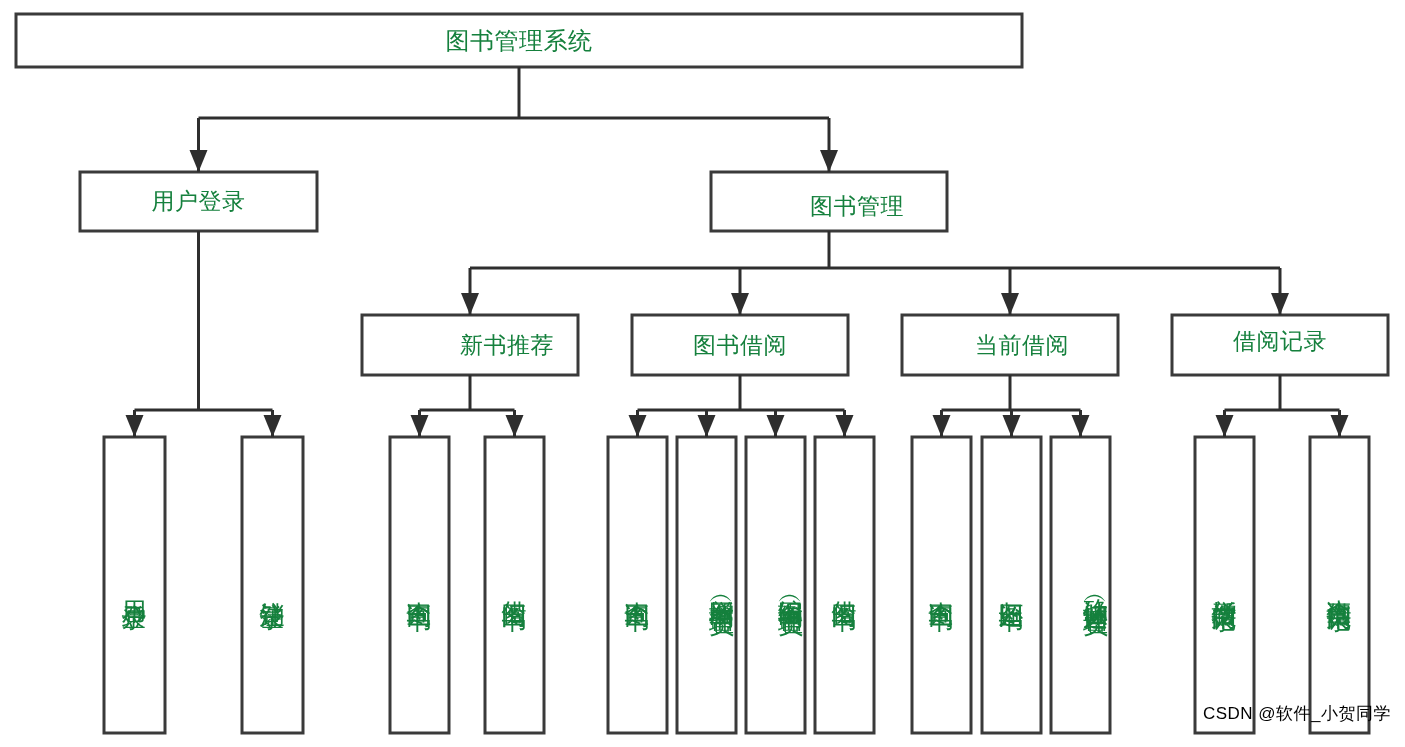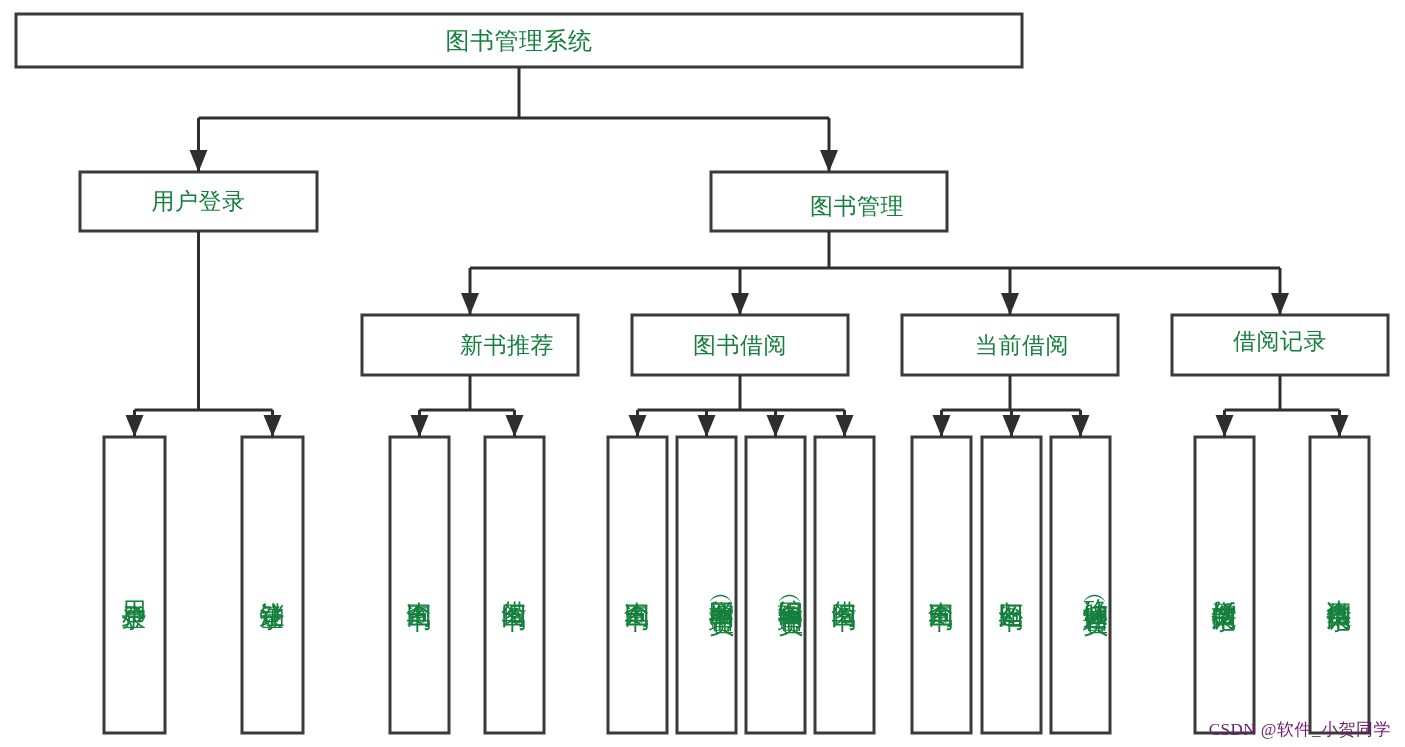--- a/index.html
+++ b/index.html
@@ -67,24 +67,24 @@
     padding-top: 6px;
     box-sizing: border-box;
   }
   .label-v.v-center {
     align-items: center;
     padding-top: 0;
   }
   .watermark {
     position: absolute;
     right: 14px;
-    bottom: 6px;
+    bottom: 22px;
     font-size: 17px;
-    color: #701a75;
-    font-family: Liberation Serif, serif;
+    color: #000000;
+    font-family: Liberation Sans, sans-serif;
     white-space: nowrap;
     letter-spacing: 0.5px;
   }
 </style>
 </head>
 <body>
 
 <div id="diagram-root">
 
   <svg id="flow-svg" viewBox="0 0 1405 747" xmlns="http://www.w3.org/2000/svg">

